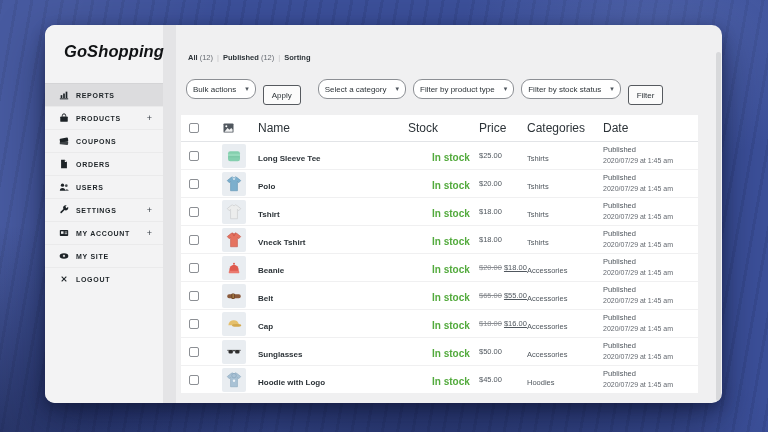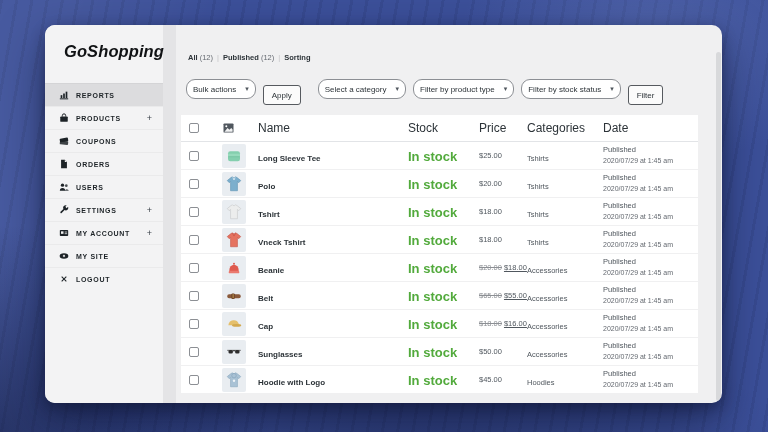--- a/index.html
+++ b/index.html
@@ -43,21 +43,21 @@
   .gap{width:3px;flex:none;}
   
   .table{margin-top:10px;width:517px;background:#fff;}
   .trow{display:grid;grid-template-columns:34px 43px 150px 71px 48px 76px 1fr;align-items:center;height:27px;border-bottom:1px solid #f0f0f1;}
   .thead{height:26px;border-bottom:1px solid #e2e4e7;}
   .hlabel{font-size:12px;color:#2c3338;}
   .checkbox{width:10px;height:10px;box-sizing:border-box;border:1px solid #8c8f94;border-radius:2px;background:#fff;margin-left:8px;display:block;cursor:pointer;}
   .img-col-icon{margin-left:8px;display:flex;}
   .thumb{width:24px;height:24px;margin-left:7px;border-radius:2px;background:#e9edf1;display:flex;align-items:center;justify-content:center;cursor:pointer;}
   .name{font-size:8px;font-weight:700;color:#2c3338;cursor:pointer;}
-  .stock{font-size:13px;font-weight:700;}
+  .stock{font-size:10px;font-weight:700;margin-left:24px;}
   .price{font-size:7.5px;color:#50575e;white-space:nowrap;}
   .price del{color:#8c8f94;margin-right:2px;}
   .price .sale{text-decoration:underline;}
   .cats{font-size:7.5px;color:#50575e;cursor:pointer;}
   .date{font-size:7.5px;color:#50575e;line-height:1.4;}
   .date .d2{font-size:7px;color:#646970;}
 </style>
 </head>
 <body>
 

